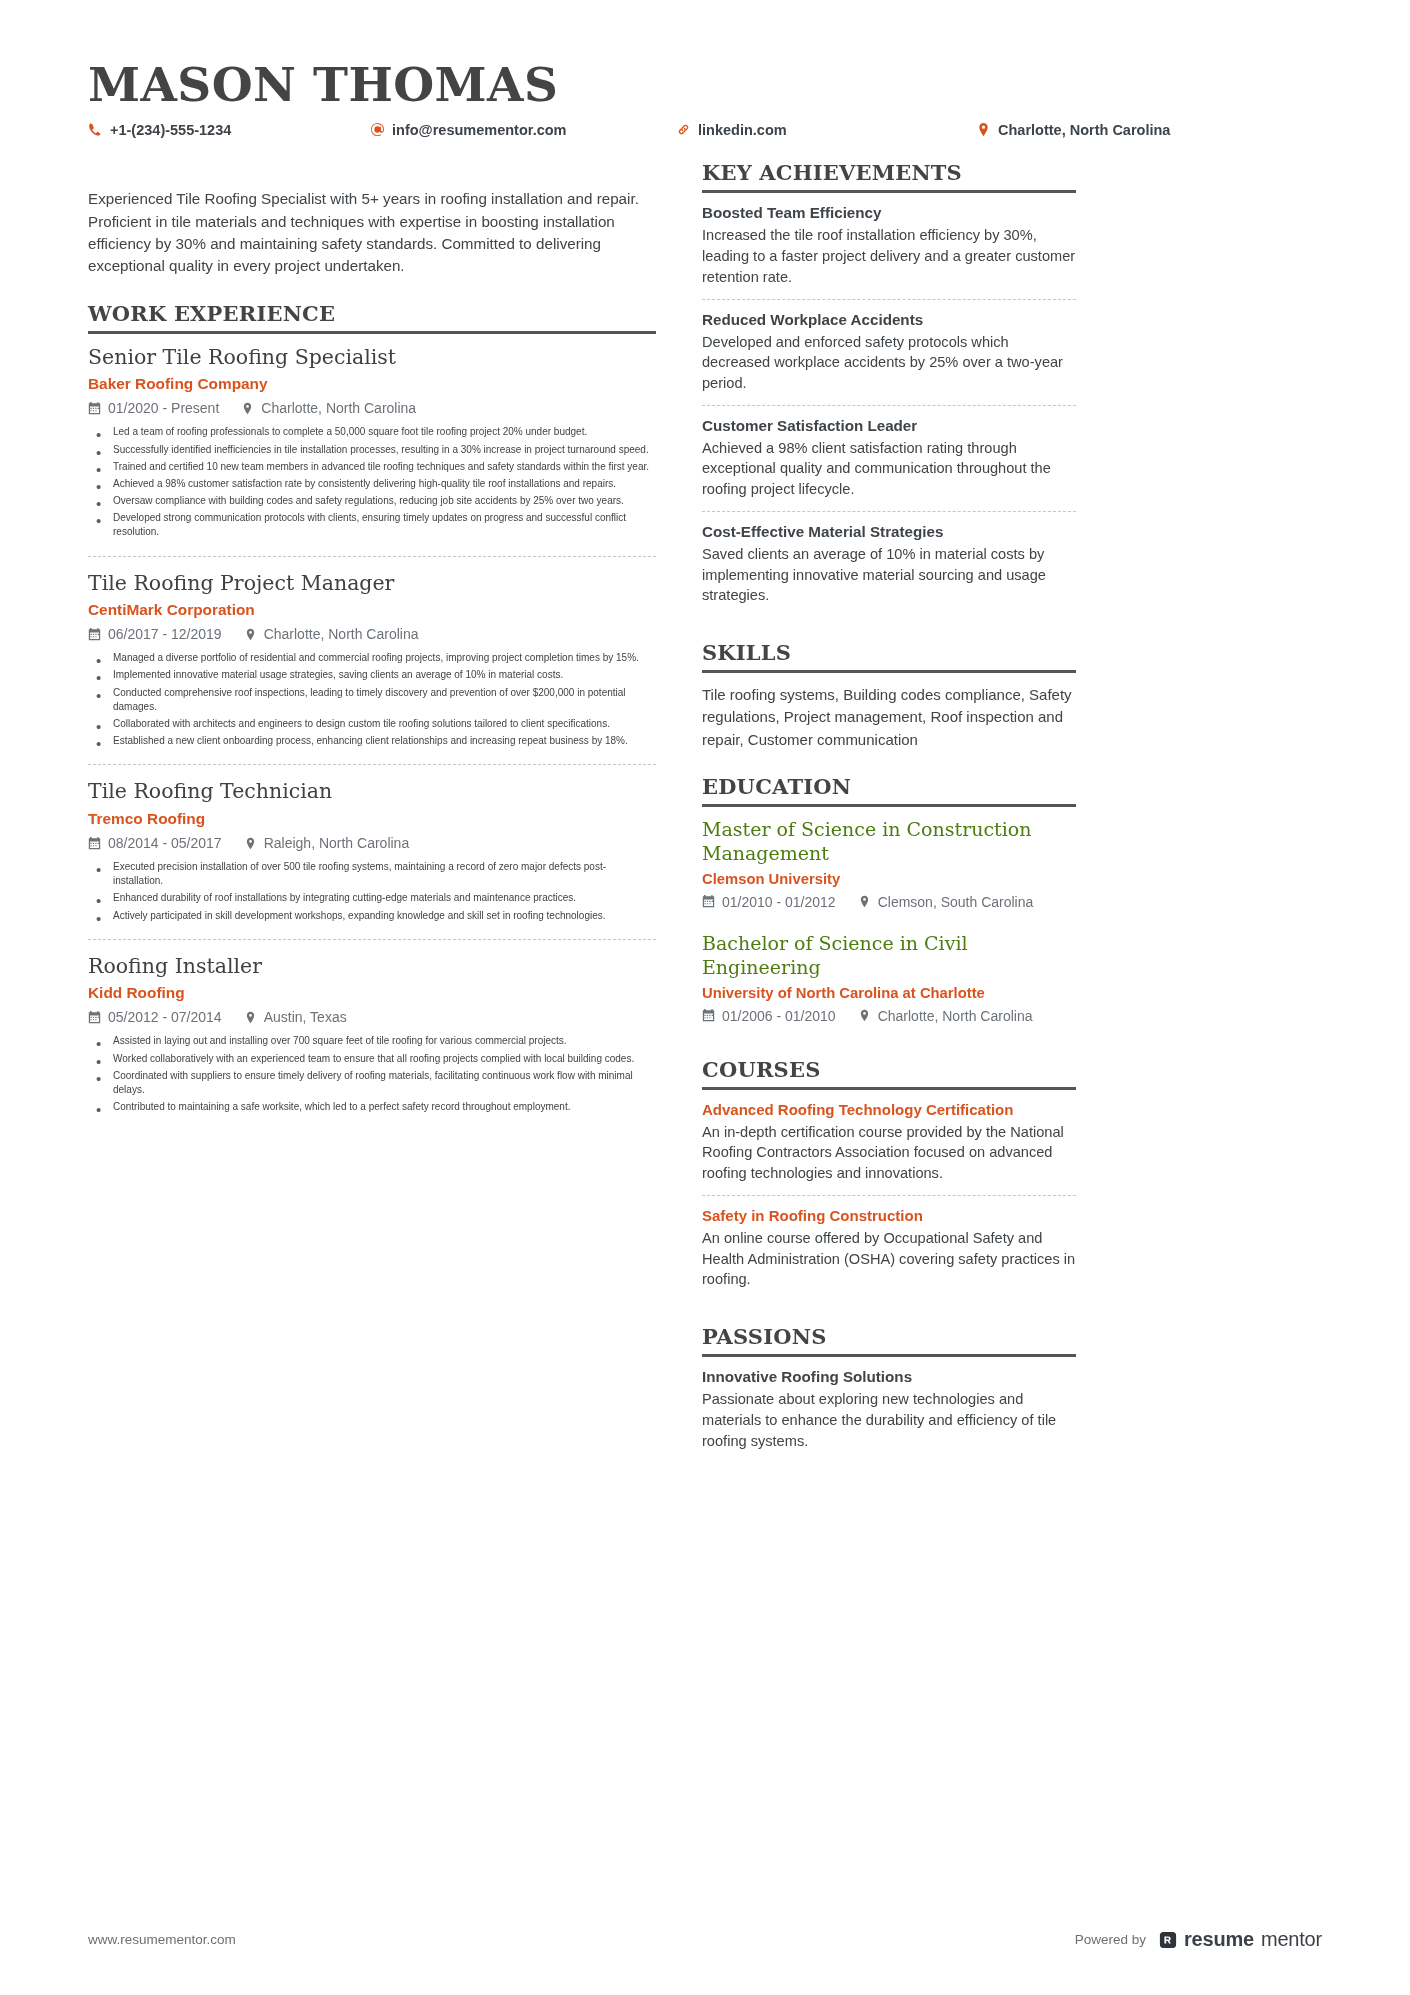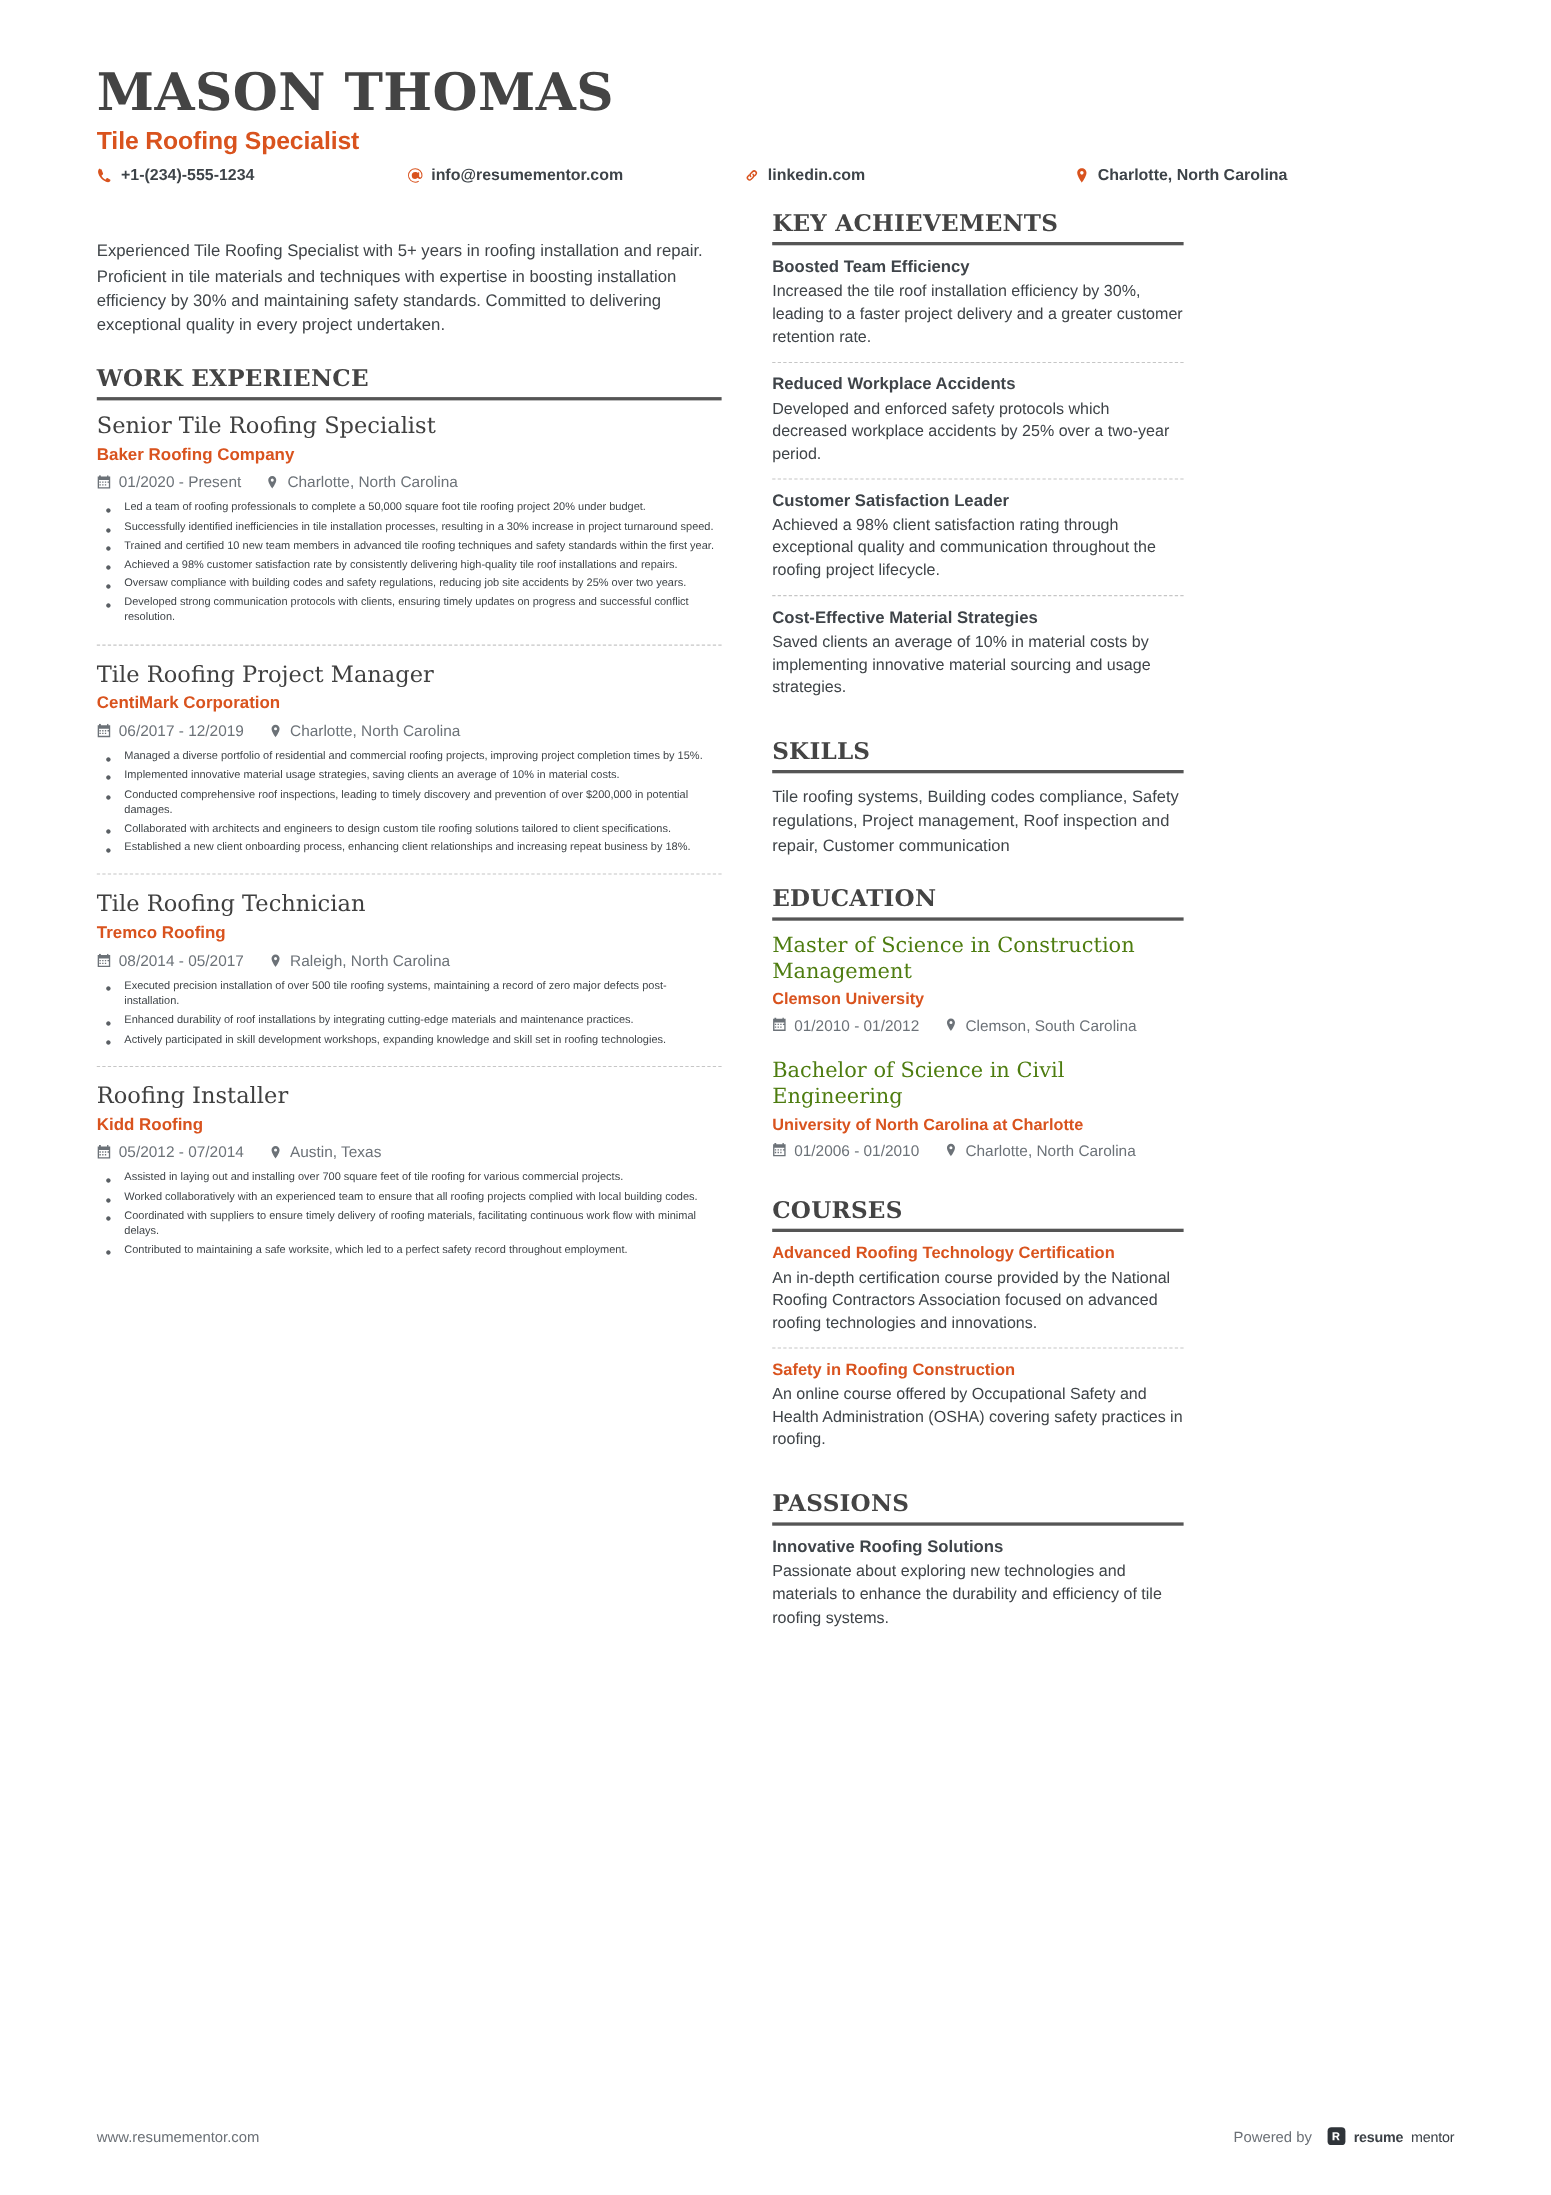--- a/index.html
+++ b/index.html
@@ -210,38 +210,37 @@
     bottom: 44px;
     display: flex;
     align-items: center;
     justify-content: space-between;
     font-size: 13.5px;
     color: #6b7076;
   }
   .footer-right { display: flex; align-items: center; gap: 13px; }
   .brand {
     display: flex; align-items: center; gap: 7px;
-    font-size: 13px; color: #3b4046; letter-spacing: -0.2px;
+    font-size: 20px; color: #3b4046; letter-spacing: -0.2px;
   }
   .brand-mark {
     width: 18px; height: 18px; flex: none;
     display:inline-flex;
   }
   .brand-mark svg { width: 100%; height: 100%; }
   .brand b { font-weight: 700; }
   .brand span.light { font-weight: 400; }
 </style>
 </head>
 <body>
 
 <div class="page">
 
   <div class="header">
     <div class="name">MASON THOMAS</div>
-    <div class="job-title">Tile Roofing Specialist</div>
 
     <div class="contact-row">
       <div class="contact-item ci-phone">
         <span class="cicon">
           <svg viewBox="0 0 16 16">
               <path d="M3.2 1.2c-.5 0-1 .3-1.3.8C1.2 3.3 1 4.6 1.6 6.3c.9 2.6 2.4 4.7 4.4 6.2 1.6 1.2 3.4 2 4.9 2 .7 0 1.3-.2 1.7-.6.4-.4.6-.9.6-1.3 0-.3-.1-.5-.4-.7l-2.1-1.3c-.4-.3-.9-.2-1.2.2l-.7.9c-.2.2-.4.3-.7.2-1.4-.7-2.7-2-3.4-3.4-.1-.3 0-.5.2-.7l.9-.7c.4-.3.5-.8.2-1.2L4.7 2.5c-.2-.3-.5-.4-.8-.4h-.7z"></path>
             </svg>
         </span>
         <span>+1-(234)-555-1234</span>
       </div>

